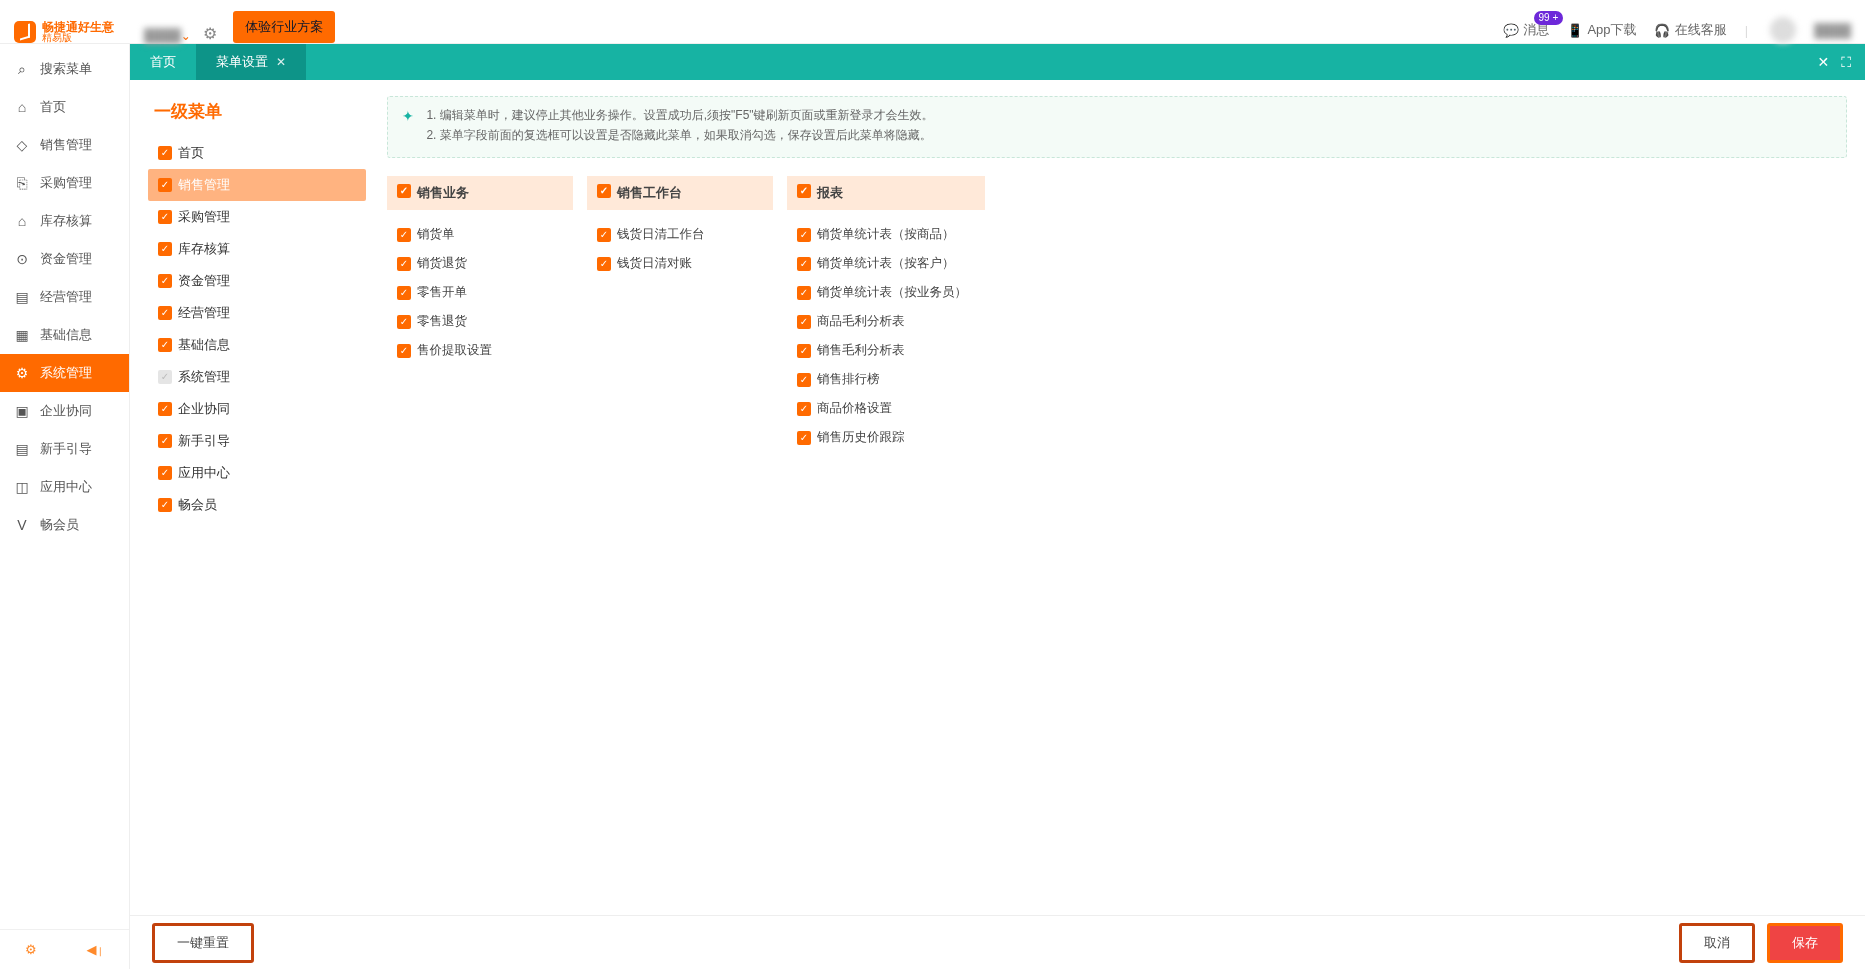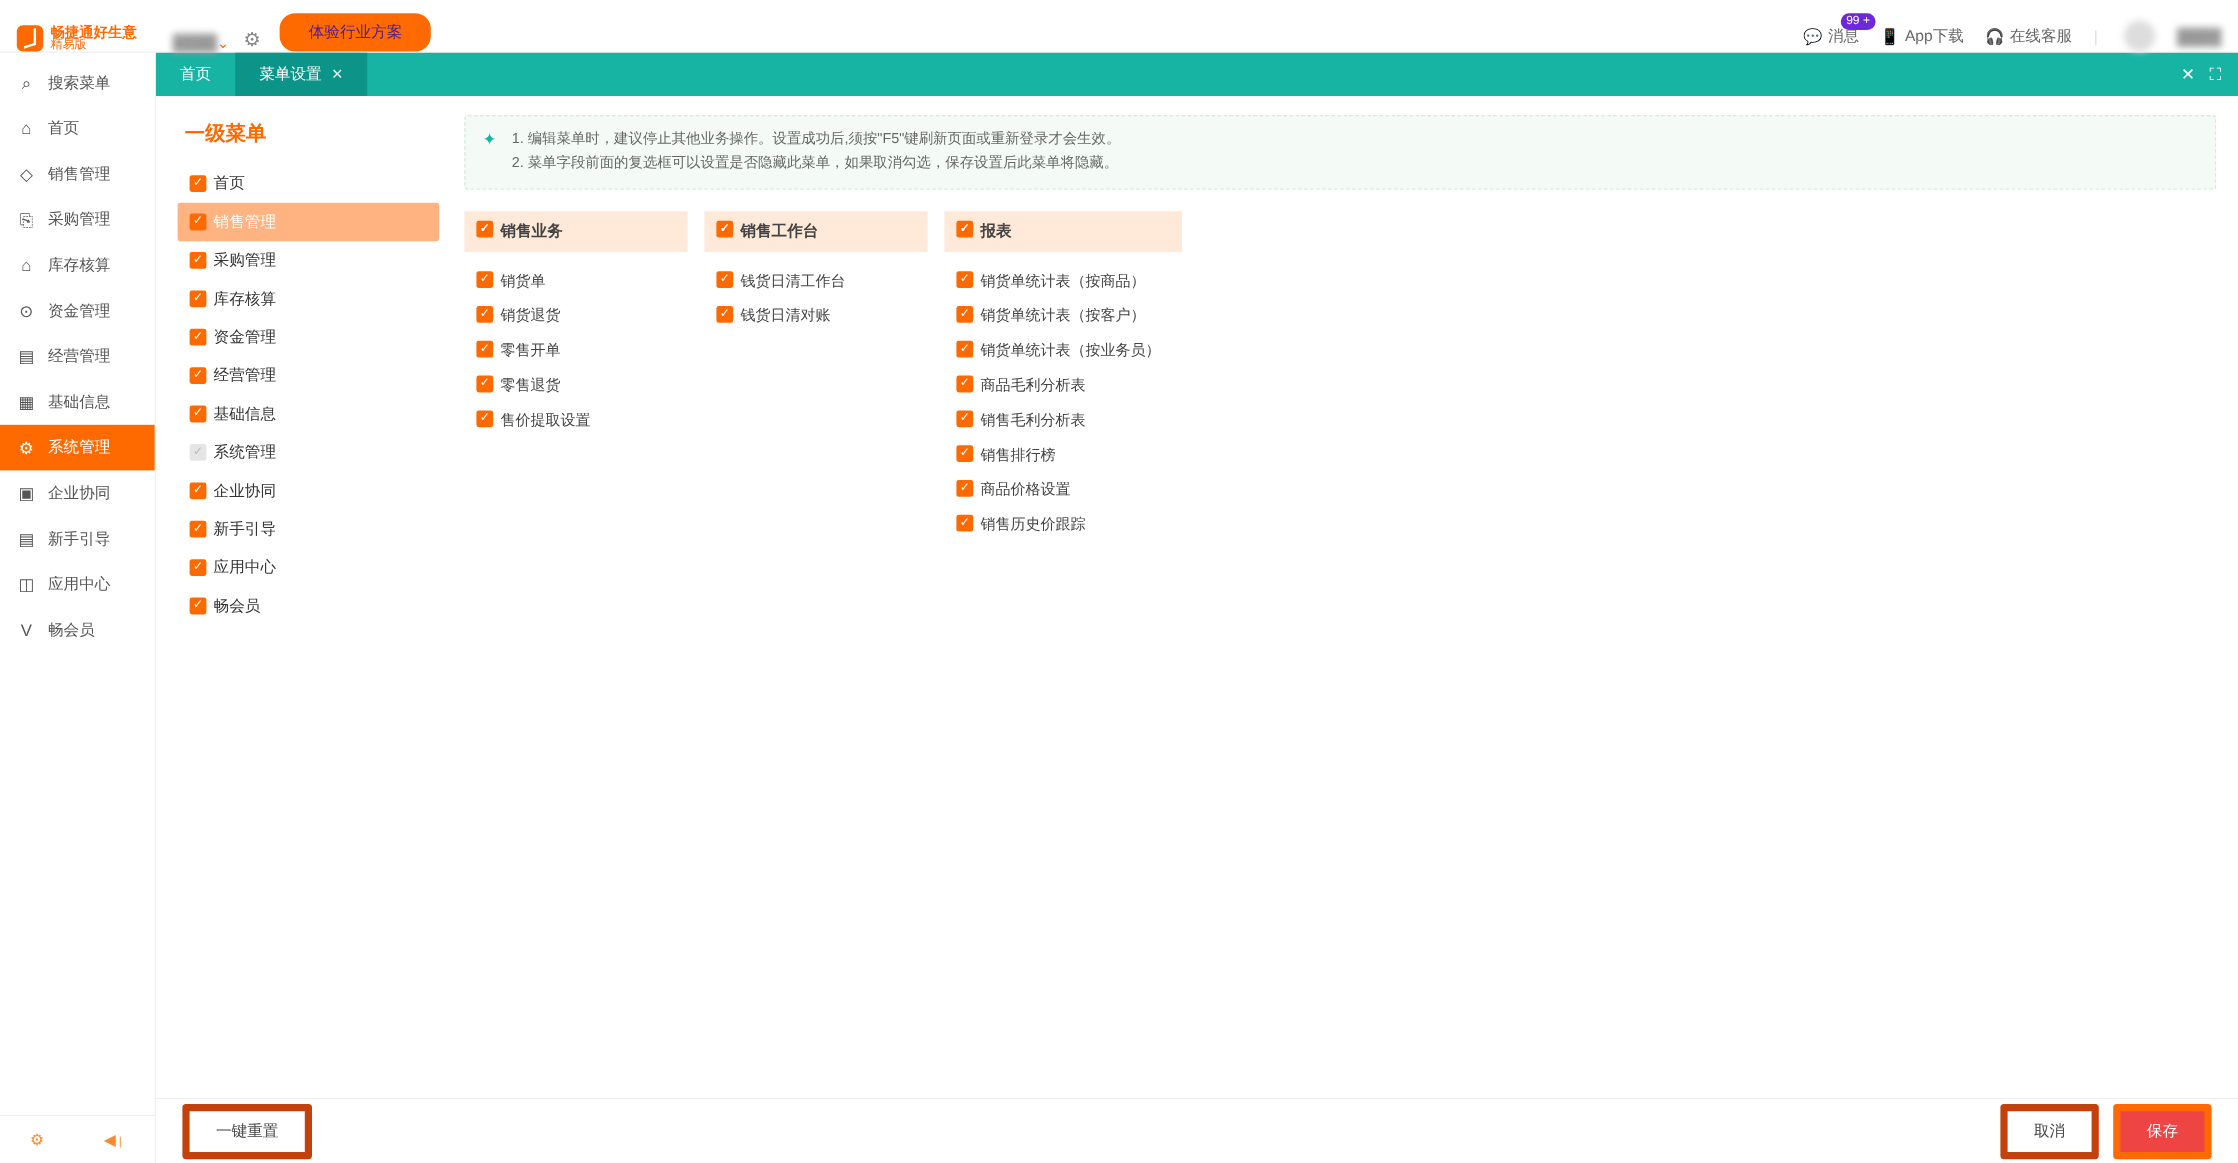--- a/index.html
+++ b/index.html
@@ -10,21 +10,21 @@
 .topbar{height:44px;background:#fff;display:flex;align-items:flex-end;padding:0 14px;border-bottom:1px solid #eee}
 .logo-wrap{display:flex;align-items:center;width:116px}
 .logo-mark{width:22px;height:22px;border-radius:5px;background:#ff6a00;position:relative;margin-right:6px}
 .logo-mark::after{content:"";position:absolute;left:6px;top:4px;width:8px;height:12px;border:2px solid #fff;border-left:none;border-top:none;transform:skewY(-18deg)}
 .logo-text{display:flex;flex-direction:column;line-height:1}
 .logo-text .l1{color:#ff6a00;font-weight:700;font-size:12px;letter-spacing:0}
 .logo-text .l2{color:#ff6a00;font-size:10px}
 .company-select{display:flex;align-items:center;gap:8px;margin-left:14px;color:#999;filter:blur(3px)}
 .chev-down{color:#ff6a00;font-size:12px}
 .gear{color:#888;font-size:16px;margin-left:12px;cursor:pointer}
-.trial-btn{margin-left:16px;background:#ff6a00;color:#4c1d95;border:none;border-radius:13px;padding:7px 24px;font-size:13px;cursor:pointer}
+.trial-btn{margin-left:16px;background:#ff6a00;color:#0f172a;border:none;border-radius:3px;padding:7px 12px;font-size:13px;cursor:pointer}
 .top-spacer{flex:1}
 .top-actions{display:flex;align-items:center;gap:18px;color:#666;font-size:13px}
 .top-actions .act{display:flex;align-items:center;gap:4px;cursor:pointer}
 .badge-wrap{position:relative}
 .badge{position:absolute;top:-10px;right:-14px;background:#6d28d9;color:#fff;border-radius:8px;font-size:10px;padding:1px 5px;line-height:1.2}
 .avatar{width:26px;height:26px;border-radius:50%;background:#ddd;filter:blur(3px);margin-left:4px}
 .username{color:#999;filter:blur(3px)}
 
 
 .body{flex:1;display:flex;min-height:0}
@@ -64,27 +64,27 @@
 
 .detail{flex:1;display:flex;flex-direction:column;min-width:0}
 .notice{border:1px dashed #c8e6d9;background:#f4fbf7;border-radius:3px;padding:10px 14px;color:#666;font-size:12px;display:flex;gap:10px;align-items:flex-start}
 .notice .nicon{color:#17b3a3;font-size:14px;margin-top:1px}
 .notice ol{list-style:decimal;margin-left:16px}
 .notice ol li{margin-bottom:3px}
 .groups{display:flex;gap:14px;margin-top:18px;align-items:flex-start}
 .grp{width:186px;border-radius:2px}
 .grp-head{background:#ffe9d9;padding:8px 10px;display:flex;align-items:flex-start;gap:6px;font-size:13px;font-weight:600;color:#444}
 .grp-body{padding:10px 10px 14px;background:#fff}
-.grp-body .item{display:flex;align-items:flex-start;gap:6px;padding:6px 0;font-size:12.5px;color:#444}
+.grp-body .item{display:flex;align-items:center;gap:6px;padding:6px 0;font-size:12.5px;color:#444}
 .grp.wide{width:198px}
 
 
 .footer{height:54px;background:#fff;border-top:1px solid #eee;display:flex;align-items:center;padding:0 22px;gap:12px}
 .footer .spacer{flex:1}
-.btn{padding:8px 22px;border-radius:3px;font-size:13px;cursor:pointer;border:6px solid #c2410c;background:#fff;color:#444}
+.btn{padding:8px 22px;border-radius:3px;font-size:13px;cursor:pointer;border:3px solid #c2410c;background:#fff;color:#444}
 .btn.primary{background:#ef4444;border-color:#ff6a00;color:#fff}
 </style>
 </head>
 <body>
 
 <div class="app">
 
   <div class="topbar">
     <div class="logo-wrap">
       <div class="logo-mark"></div>

